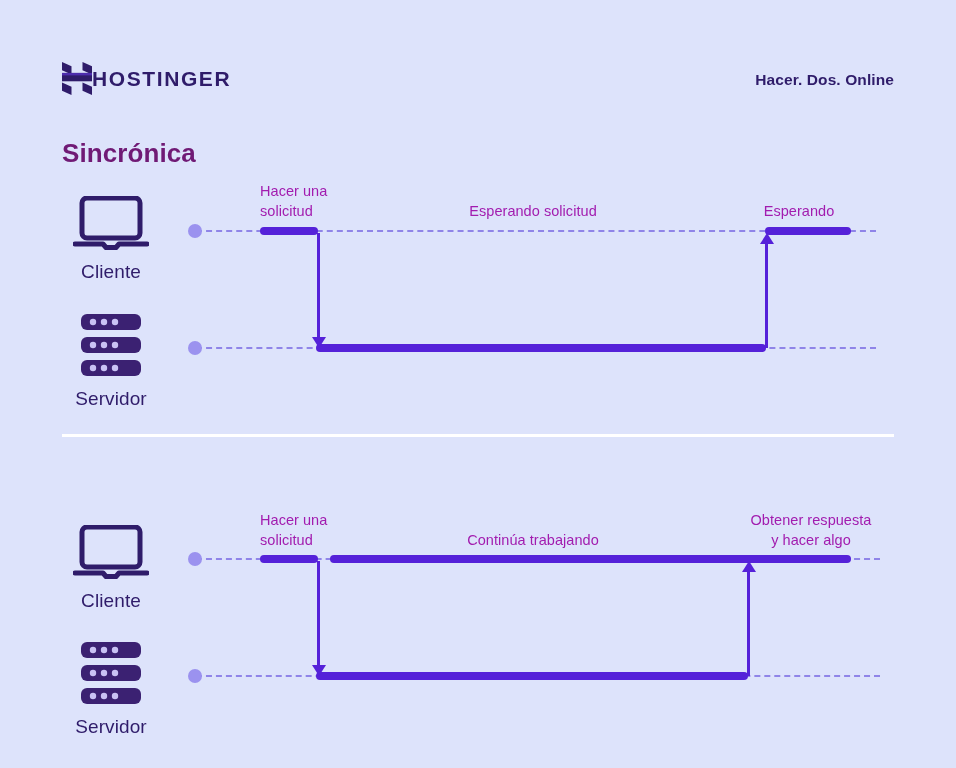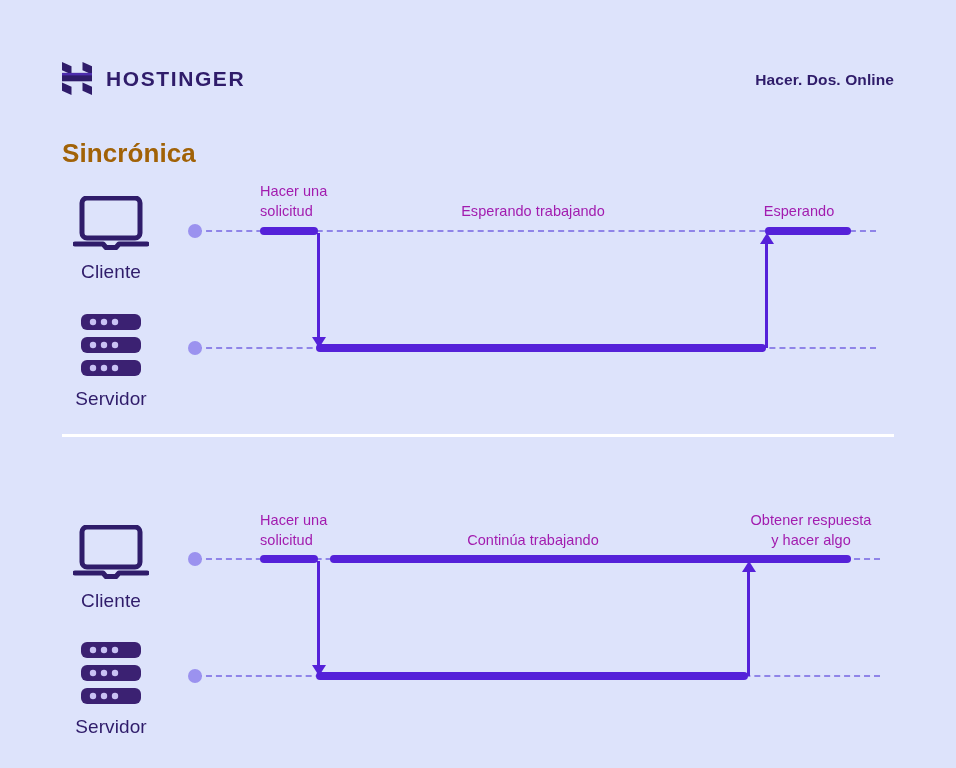--- a/index.html
+++ b/index.html
@@ -7,35 +7,35 @@
     width:956px;height:768px;
     background:#dde3fb;
     font-family:"Liberation Sans", sans-serif;
     overflow:hidden;
     position:relative;
   }
   .page{position:absolute;inset:0;}
 
   
   .header{position:absolute;left:62px;top:62px;right:62px;height:40px;}
-  .logo{position:absolute;left:0;top:0;display:flex;align-items:center;gap:14px;}
+  .logo{position:absolute;left:0;top:0;display:flex;align-items:center;gap:0;}
   .logo-mark{width:30px;height:33px;display:block;}
   .logo-word{
     font-size:21px;font-weight:bold;letter-spacing:1.6px;
     color:#2f1c6a;line-height:1;
   }
   .brand-right{
     position:absolute;right:0;top:9px;
     font-size:15.5px;font-weight:bold;color:#2f1c6a;letter-spacing:.1px;
   }
 
   
   .section-title{
     position:absolute;left:62px;
-    font-size:26px;font-weight:bold;color:#a16207;letter-spacing:.1px;
+    font-size:26px;font-weight:bold;color:#701a75;letter-spacing:.1px;
   }
   .divider{
     position:absolute;left:62px;right:62px;height:3px;background:#ffffff;
   }
 
   
   .node{position:absolute;width:130px;text-align:center;}
   .node-label{
     margin-top:9px;font-size:19px;color:#2f1c6a;letter-spacing:.1px;
   }
@@ -149,21 +149,21 @@
     <div class="shaft" style="height:104px"></div>
     <div class="head" style="top:104px"></div>
   </div>
   <div class="arrow up" style="left:765px;top:233px;height:115px">
     <div class="shaft" style="top:11px;height:104px"></div>
     <div class="head" style="top:0"></div>
   </div>
 
   <div class="caption" style="left:260px;top:181px">Hacer una
 solicitud</div>
-  <div class="caption center" style="left:533px;top:201px">Esperando trabajando</div>
+  <div class="caption center" style="left:533px;top:201px">Esperando solicitud</div>
   <div class="caption center" style="left:799px;top:201px">Esperando</div>
 
   <div class="divider" style="top:434px"></div>
 
 
   <div class="node" style="left:46px;top:525px">
     <span>
       <svg class="laptop" viewBox="0 0 76 56" xmlns="http://www.w3.org/2000/svg">
         <rect x="9" y="2" width="58" height="40" rx="5" ry="5" fill="none" stroke="#2f1c6a" stroke-width="5"></rect>
         <path d="M2 48 H30 L33 51.5 H43 L46 48 H74" fill="none" stroke="#2f1c6a" stroke-width="5" stroke-linecap="round" stroke-linejoin="round"></path>

